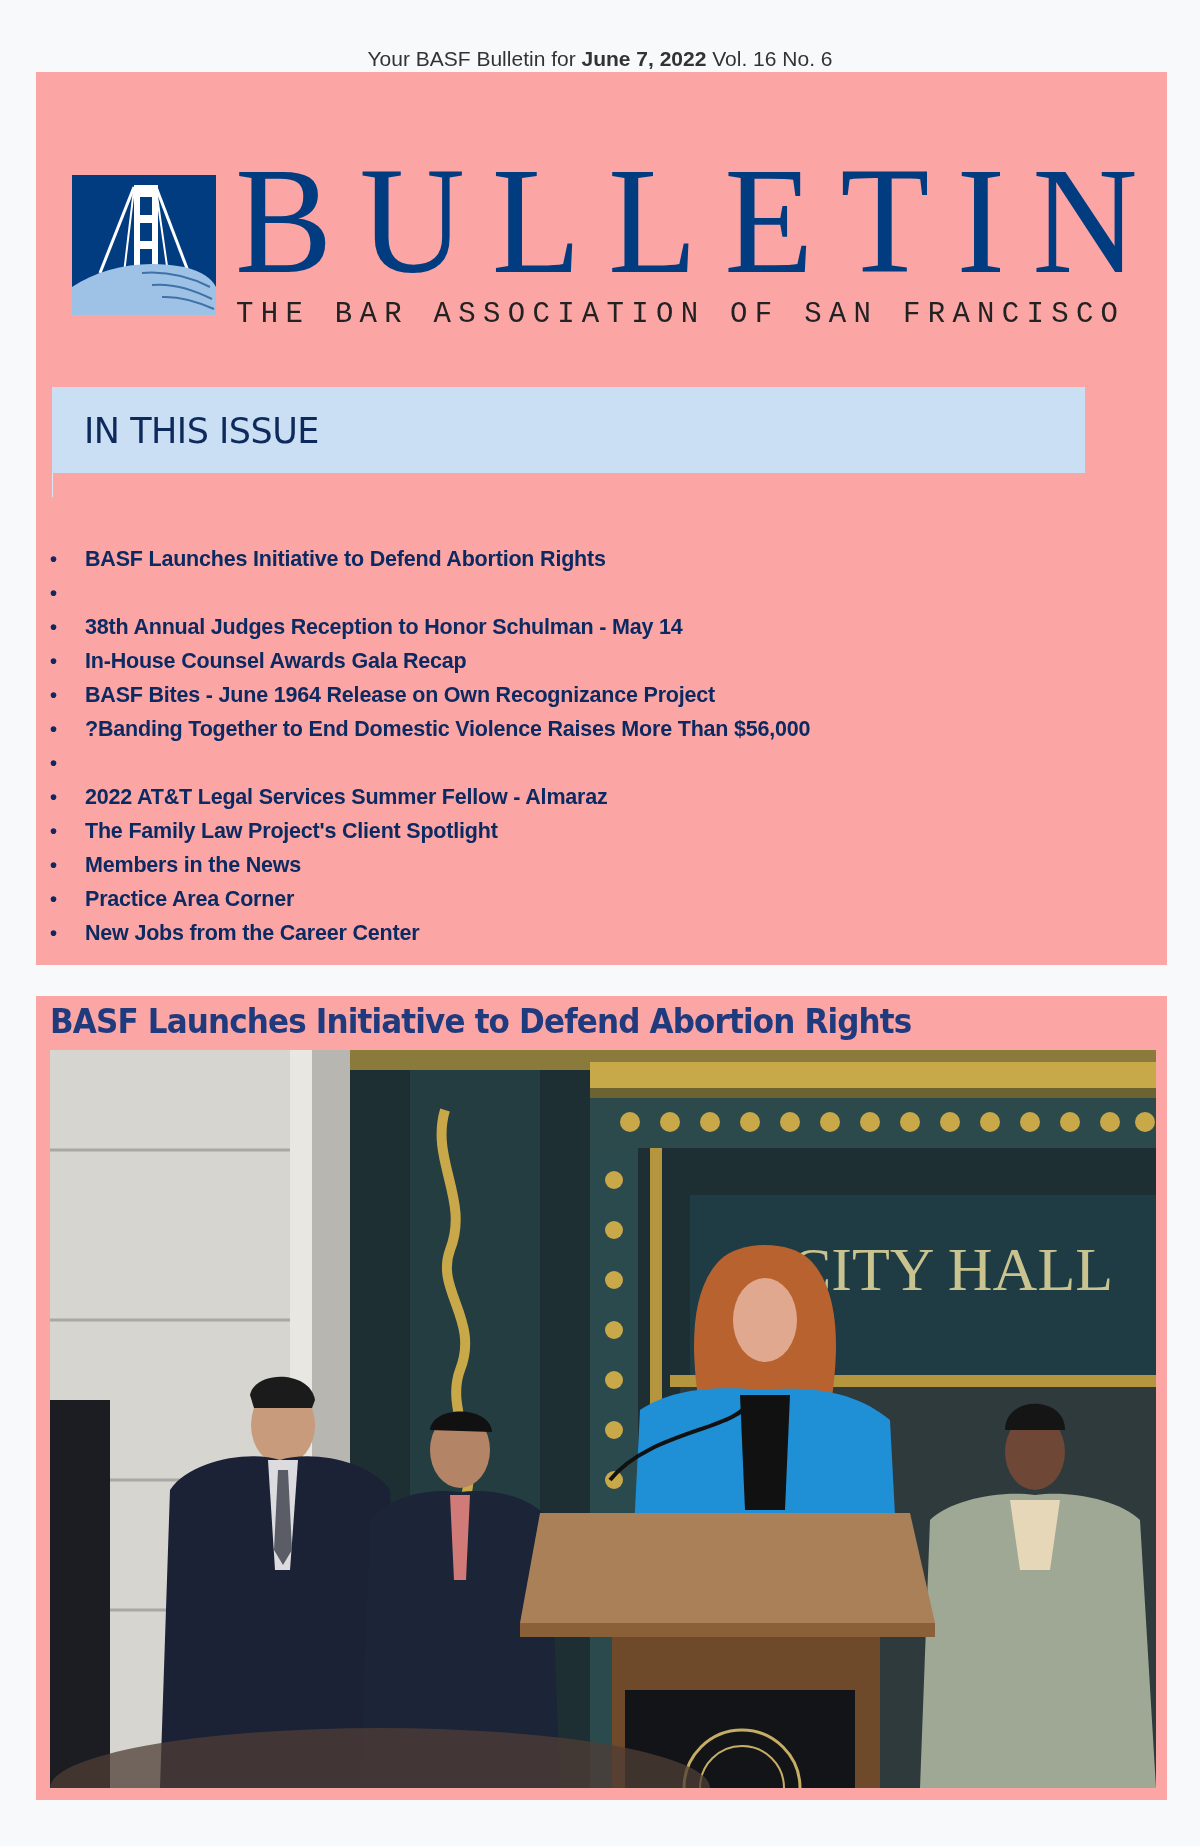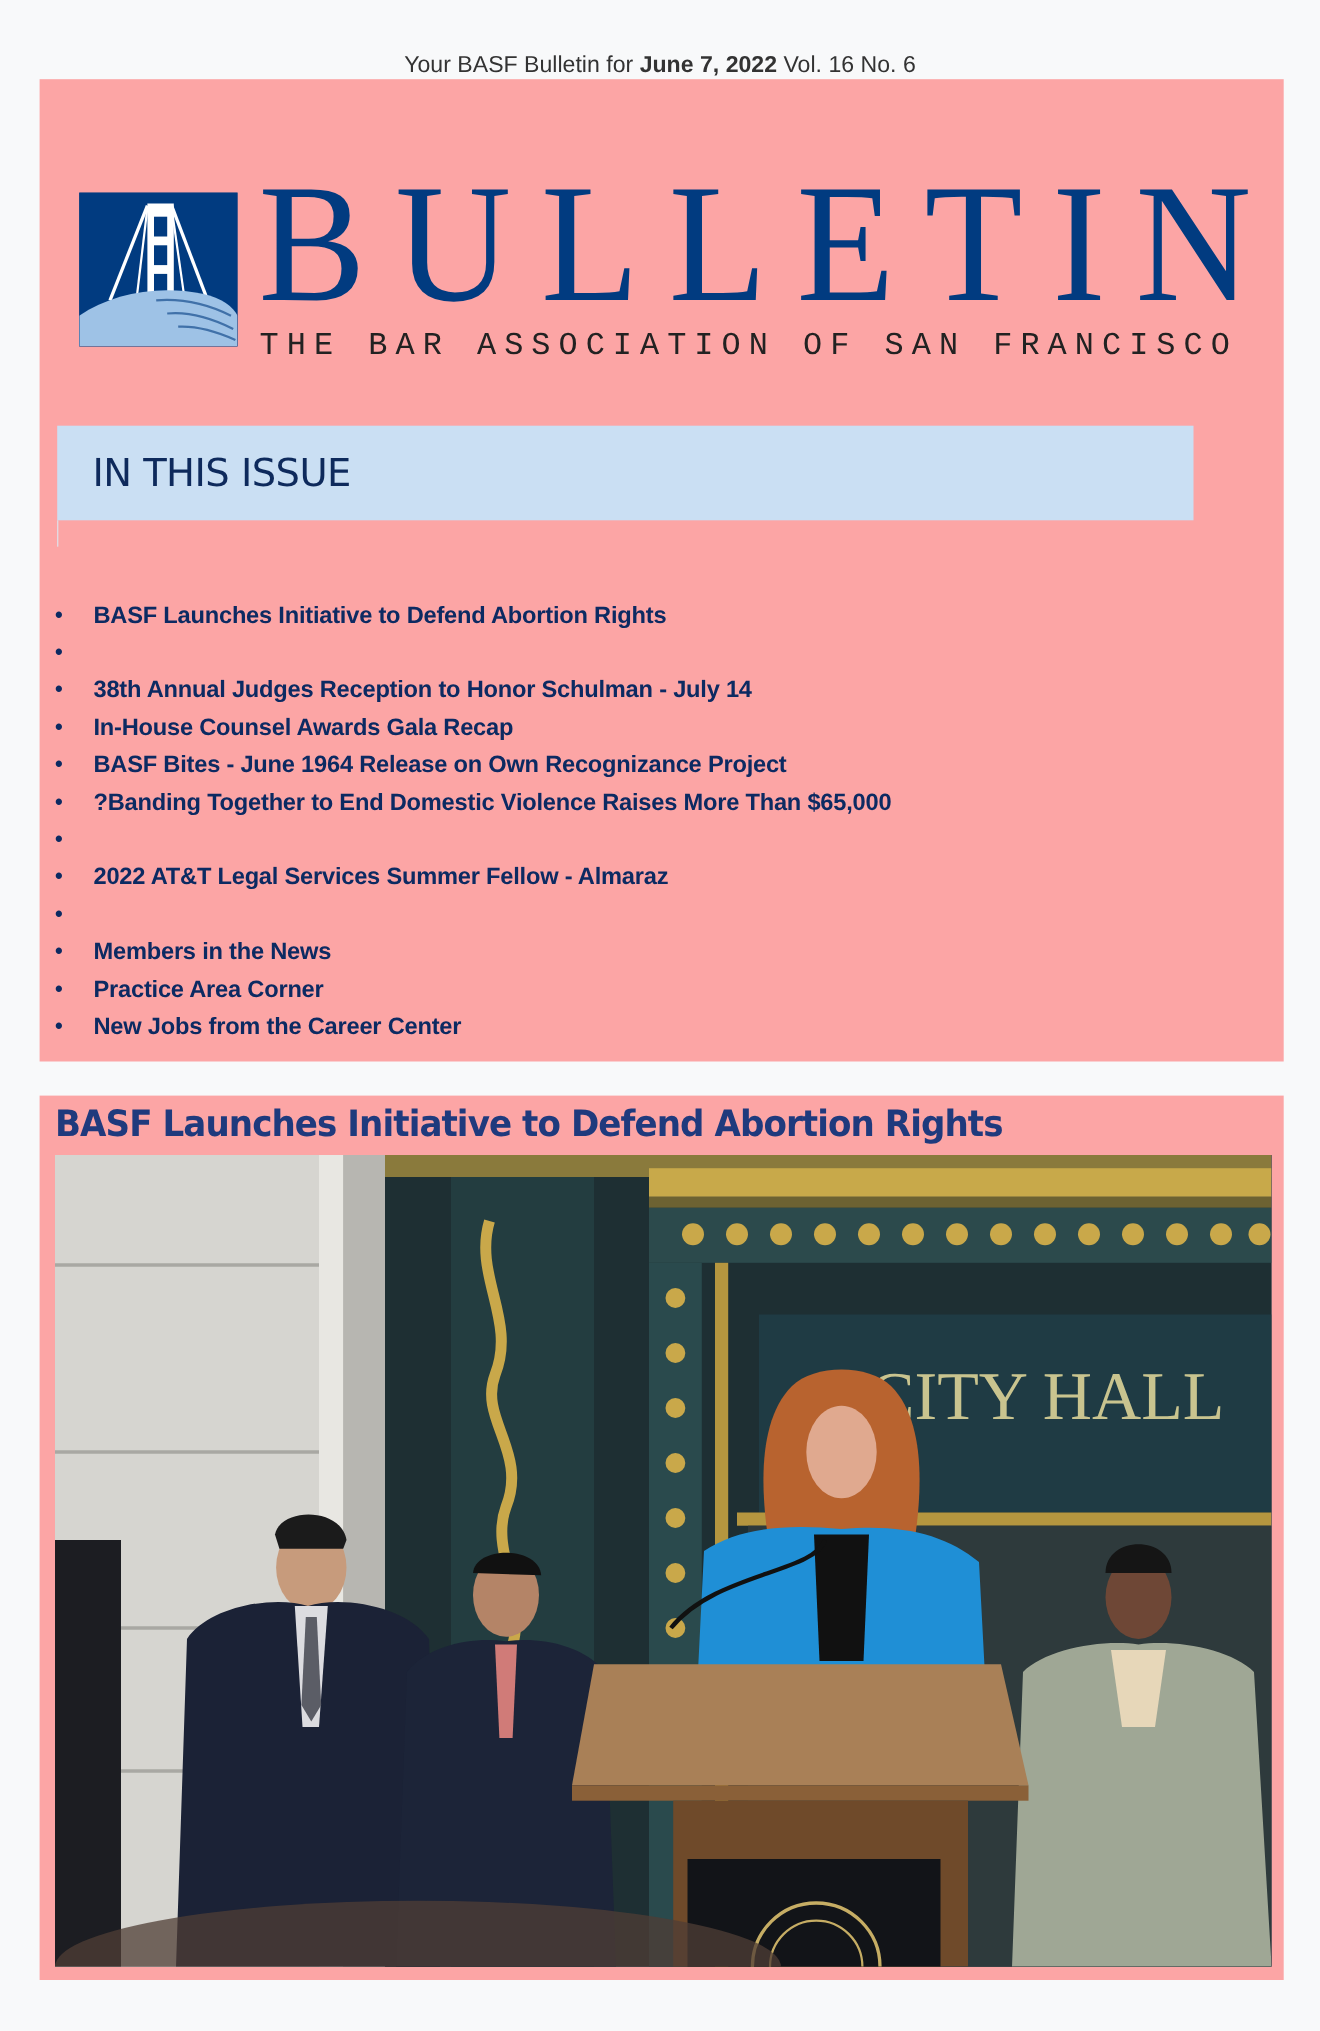--- a/index.html
+++ b/index.html
@@ -99,43 +99,44 @@
   <ul class="toc">
     <li>
         <span class="bullet">•</span>
         <a class="link">BASF Launches Initiative to Defend Abortion Rights</a>
       </li>
     <li>
         <span class="bullet">•</span>
       </li>
     <li>
         <span class="bullet">•</span>
-        <a class="link">38th Annual Judges Reception to Honor Schulman - July 14</a>
+        <a class="link">38th Annual Judges Reception to Honor Schulman - May 14</a>
       </li>
     <li>
         <span class="bullet">•</span>
         <a class="link">In-House Counsel Awards Gala Recap</a>
       </li>
     <li>
         <span class="bullet">•</span>
         <a class="link">BASF Bites - June 1964 Release on Own Recognizance Project</a>
       </li>
     <li>
         <span class="bullet">•</span>
-        <a class="link">?Banding Together to End Domestic Violence Raises More Than $65,000</a>
+        <a class="link">?Banding Together to End Domestic Violence Raises More Than $56,000</a>
       </li>
     <li>
         <span class="bullet">•</span>
       </li>
     <li>
         <span class="bullet">•</span>
         <a class="link">2022 AT&amp;T Legal Services Summer Fellow - Almaraz</a>
       </li>
     <li>
         <span class="bullet">•</span>
+        <a class="link">The Family Law Project's Client Spotlight</a>
       </li>
     <li>
         <span class="bullet">•</span>
         <a class="link">Members in the News</a>
       </li>
     <li>
         <span class="bullet">•</span>
         <a class="link">Practice Area Corner</a>
       </li>
     <li>

